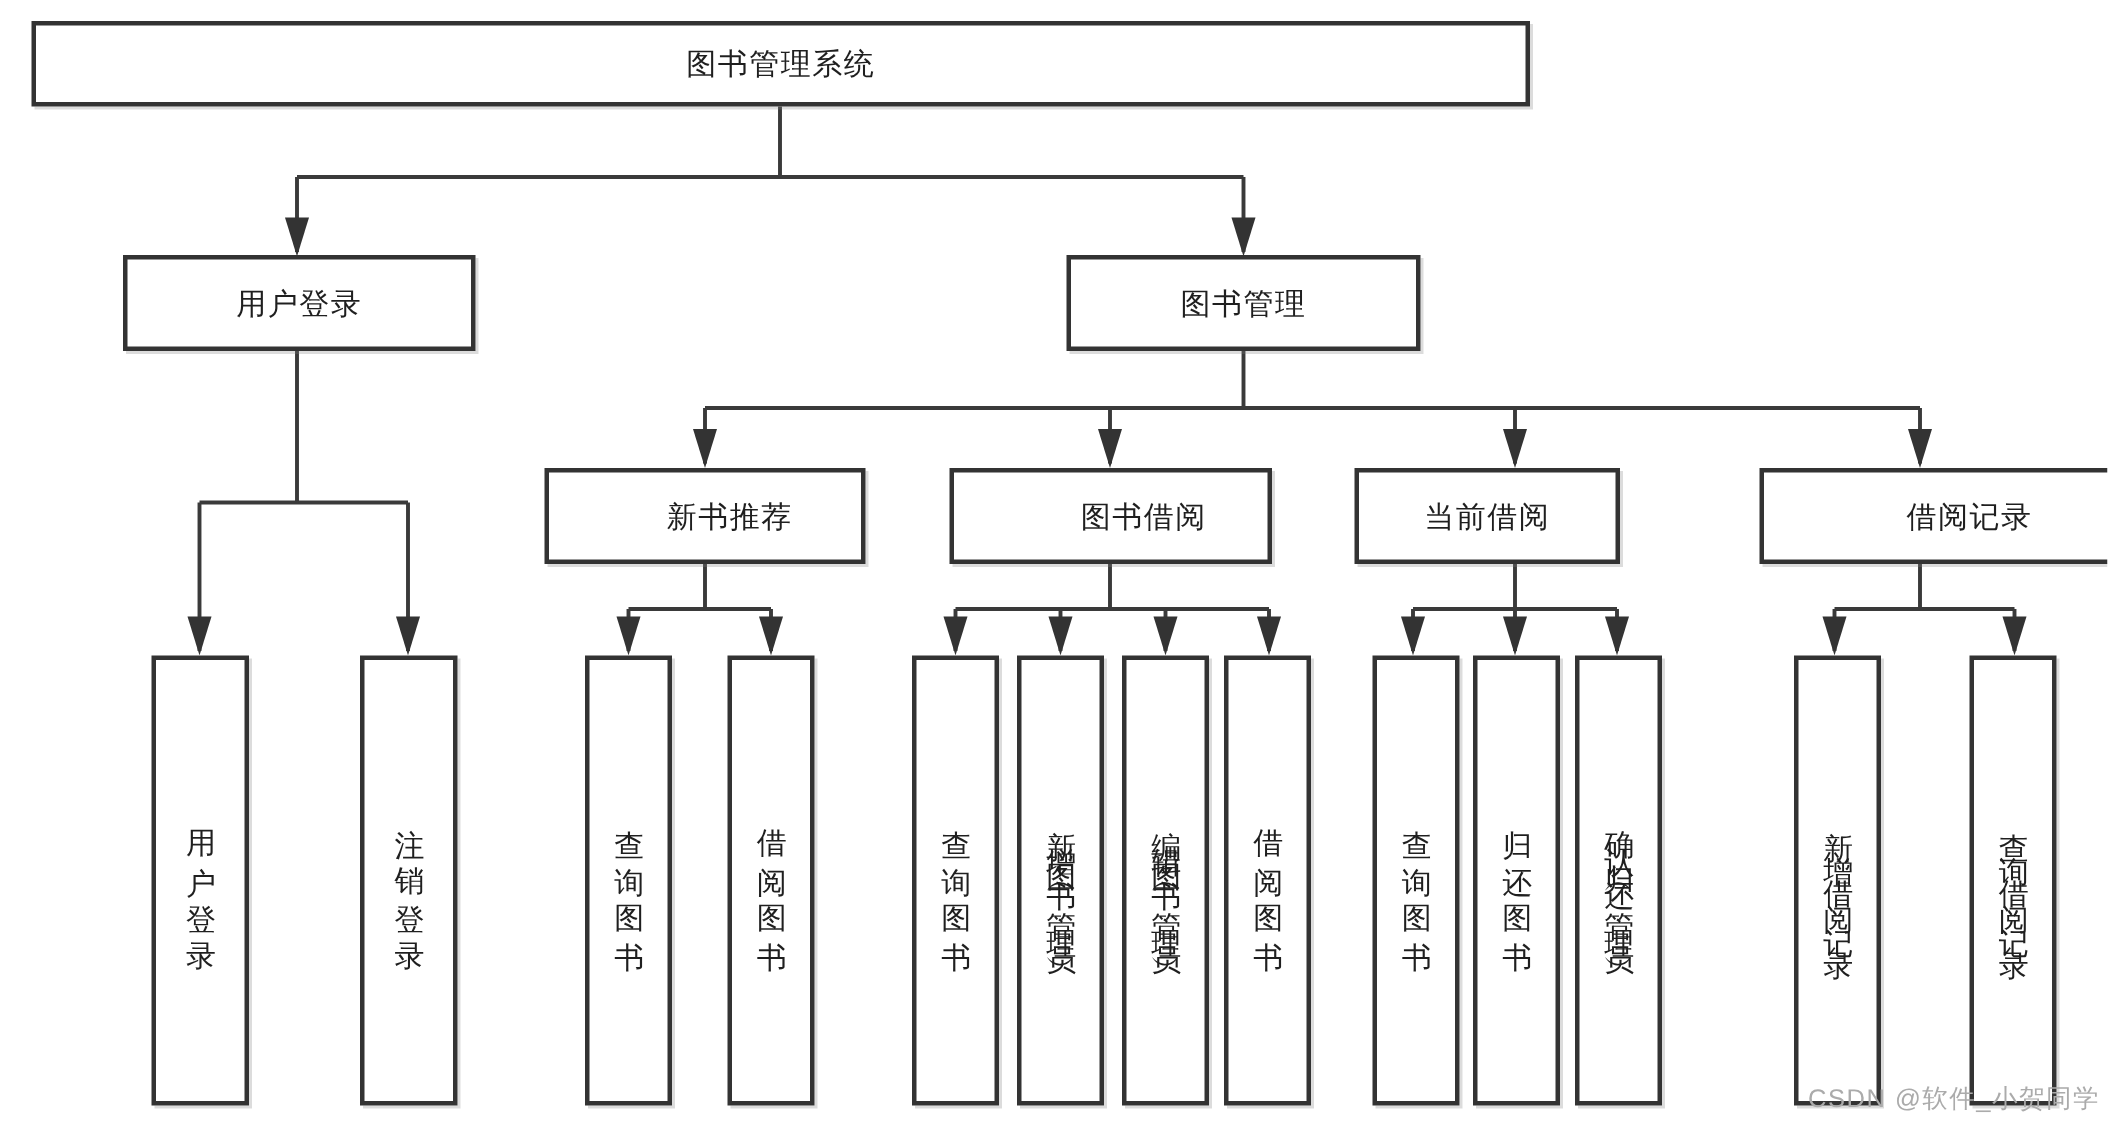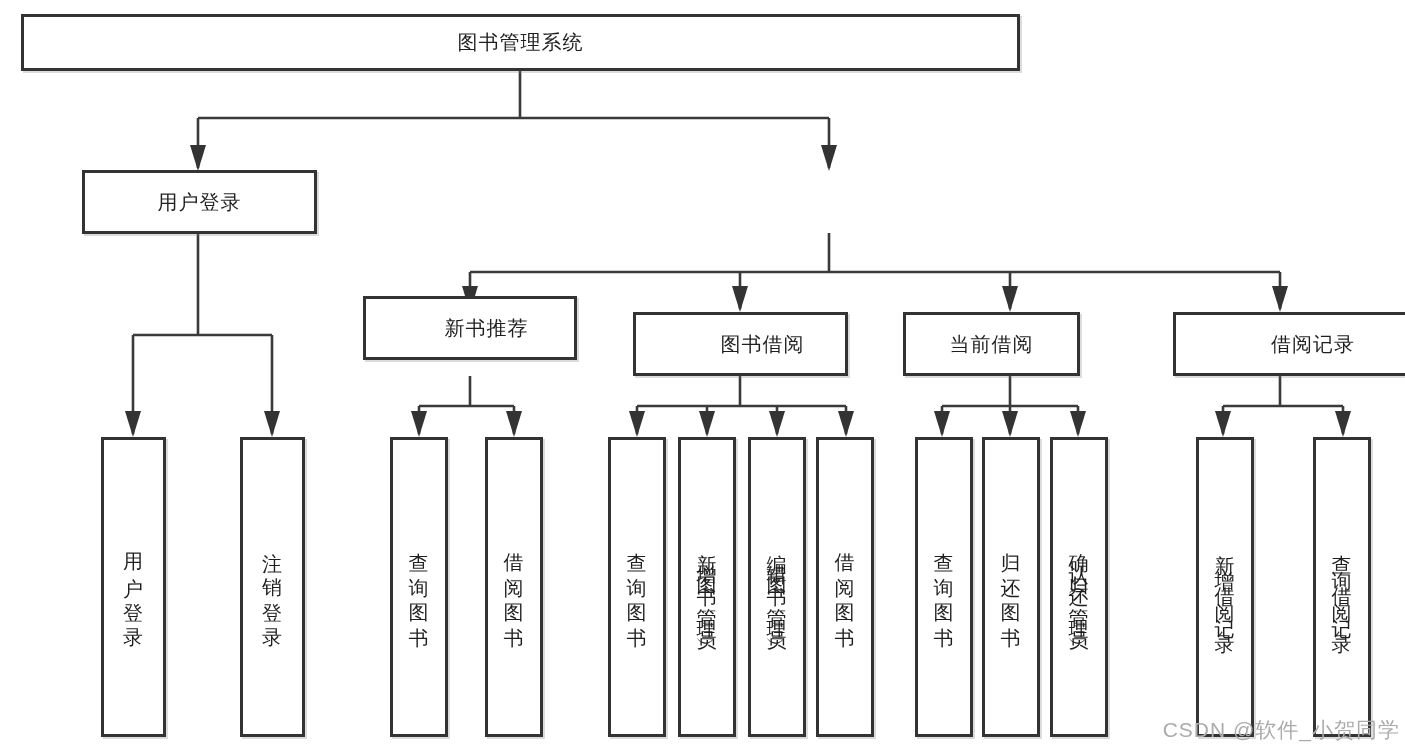--- a/index.html
+++ b/index.html
@@ -35,21 +35,21 @@
   .v-label{
     writing-mode:vertical-rl;
     text-orientation:mixed;
     font-size:20px;
     line-height:1.3;
     white-space:nowrap;
   }
   .watermark{
     position:absolute;
     right:5px;bottom:3px;
-    font-size:21px;
+    font-size:17px;
     color:var(--watermark);
     letter-spacing:1px;
     white-space:nowrap;
   }
 </style>
 </head>
 <body>
 
 <div class="stage">
 
@@ -106,22 +106,25 @@
     </g>
   </svg>
 
   <div class="node" style="left:21px;top:14px;width:999px;height:57px;">
     <span class="h-label">图书管理系统</span>
   </div>
 
   <div class="node" style="left:82px;top:170px;width:235px;height:64px;">
     <span class="h-label">用户登录</span>
   </div>
+  <div class="node" style="left:711px;top:170px;width:236px;height:64px;">
+    <span class="h-label">图书管理</span>
+  </div>
 
-  <div class="node" style="left:363px;top:296px;width:214px;height:64px;padding-left:33px;">
+  <div class="node" style="left:363px;top:312px;width:214px;height:64px;padding-left:33px;">
     <span class="h-label">新书推荐</span>
   </div>
   <div class="node" style="left:633px;top:312px;width:215px;height:64px;padding-left:44px;">
     <span class="h-label">图书借阅</span>
   </div>
   <div class="node" style="left:903px;top:312px;width:177px;height:64px;">
     <span class="h-label">当前借阅</span>
   </div>
   <div class="node" style="left:1173px;top:312px;width:242px;height:64px;padding-left:38px;">
     <span class="h-label">借阅记录</span>

